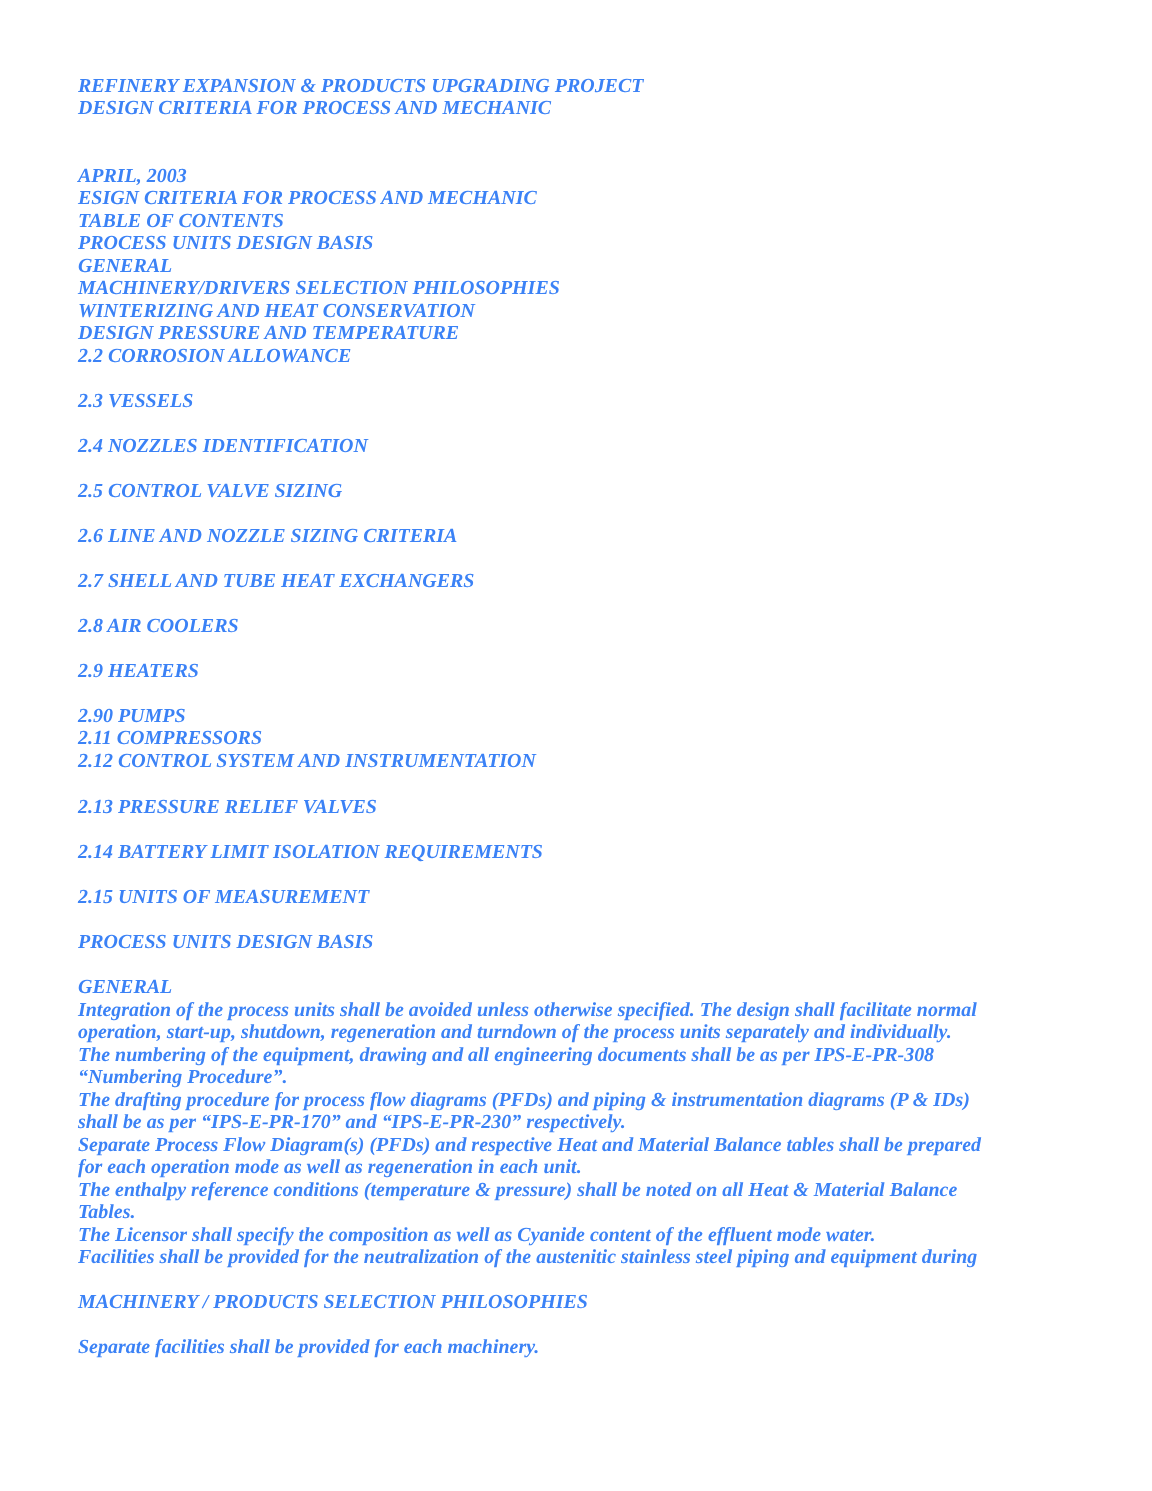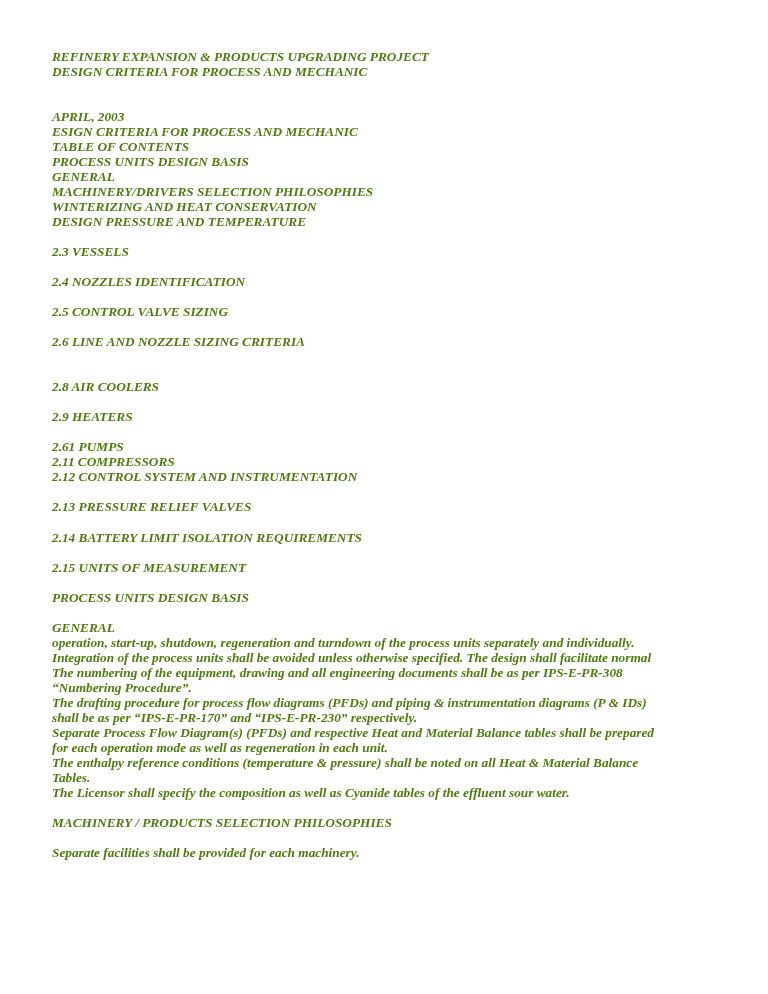--- a/index.html
+++ b/index.html
@@ -16,21 +16,21 @@
   .page {
     position: absolute;
     left: 52px;
     top: 49px;
     width: 700px;
     font-family: "Liberation Serif", "DejaVu Serif", serif;
     font-weight: bold;
     font-style: italic;
     font-size: 13.3px;
     line-height: 15.02px;
-    color: #4d7c0f;
+    color: #3b82f6;
     white-space: nowrap;
   }
   .line {
     display: block;
     height: 15.02px;
   }
   .blank {
     display: block;
     height: 15.02px;
   }
@@ -45,58 +45,61 @@
   <span class="blank"></span>
   <span class="line">APRIL, 2003</span>
   <span class="line">ESIGN CRITERIA FOR PROCESS AND MECHANIC</span>
   <span class="line">TABLE OF CONTENTS</span>
 
   <span class="line">PROCESS UNITS DESIGN BASIS</span>
   <span class="line">GENERAL</span>
   <span class="line">MACHINERY/DRIVERS SELECTION PHILOSOPHIES</span>
   <span class="line">WINTERIZING AND HEAT CONSERVATION</span>
   <span class="line">DESIGN PRESSURE AND TEMPERATURE</span>
+  <span class="line">2.2 CORROSION ALLOWANCE</span>
   <span class="blank"></span>
 
   <span class="line">2.3 VESSELS</span>
   <span class="blank"></span>
   <span class="line">2.4 NOZZLES IDENTIFICATION</span>
   <span class="blank"></span>
   <span class="line">2.5 CONTROL VALVE SIZING</span>
   <span class="blank"></span>
   <span class="line">2.6 LINE AND NOZZLE SIZING CRITERIA</span>
   <span class="blank"></span>
+  <span class="line">2.7 SHELL AND TUBE HEAT EXCHANGERS</span>
   <span class="blank"></span>
   <span class="line">2.8 AIR COOLERS</span>
   <span class="blank"></span>
   <span class="line">2.9 HEATERS</span>
   <span class="blank"></span>
-  <span class="line">2.61 PUMPS</span>
+  <span class="line">2.90 PUMPS</span>
   <span class="line">2.11 COMPRESSORS</span>
   <span class="line">2.12 CONTROL SYSTEM AND INSTRUMENTATION</span>
   <span class="blank"></span>
   <span class="line">2.13 PRESSURE RELIEF VALVES</span>
   <span class="blank"></span>
   <span class="line">2.14 BATTERY LIMIT ISOLATION REQUIREMENTS</span>
   <span class="blank"></span>
   <span class="line">2.15 UNITS OF MEASUREMENT</span>
   <span class="blank"></span>
 
   <span class="line">PROCESS UNITS DESIGN BASIS</span>
   <span class="blank"></span>
   <span class="line">GENERAL</span>
+  <span class="line">Integration of the process units shall be avoided unless otherwise specified. The design shall facilitate normal</span>
   <span class="line">operation, start-up, shutdown, regeneration and turndown of the process units separately and individually.</span>
-  <span class="line">Integration of the process units shall be avoided unless otherwise specified. The design shall facilitate normal</span>
   <span class="line">The numbering of the equipment, drawing and all engineering documents shall be as per IPS-E-PR-308</span>
   <span class="line">“Numbering Procedure”.</span>
   <span class="line">The drafting procedure for process flow diagrams (PFDs) and piping &amp; instrumentation diagrams (P &amp; IDs)</span>
   <span class="line">shall be as per “IPS-E-PR-170” and “IPS-E-PR-230” respectively.</span>
   <span class="line">Separate Process Flow Diagram(s) (PFDs) and respective Heat and Material Balance tables shall be prepared</span>
   <span class="line">for each operation mode as well as regeneration in each unit.</span>
   <span class="line">The enthalpy reference conditions (temperature &amp; pressure) shall be noted on all Heat &amp; Material Balance</span>
   <span class="line">Tables.</span>
-  <span class="line">The Licensor shall specify the composition as well as Cyanide tables of the effluent sour water.</span>
+  <span class="line">The Licensor shall specify the composition as well as Cyanide content of the effluent mode water.</span>
+  <span class="line">Facilities shall be provided for the neutralization of the austenitic stainless steel piping and equipment during</span>
   <span class="blank"></span>
 
   <span class="line">MACHINERY / PRODUCTS SELECTION PHILOSOPHIES</span>
   <span class="blank"></span>
   <span class="line">Separate facilities shall be provided for each machinery.</span>
 </div>
 
 </body></html>

